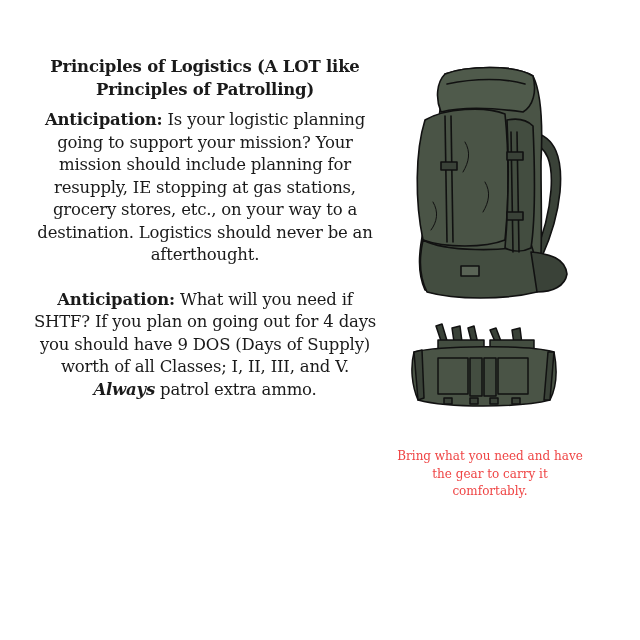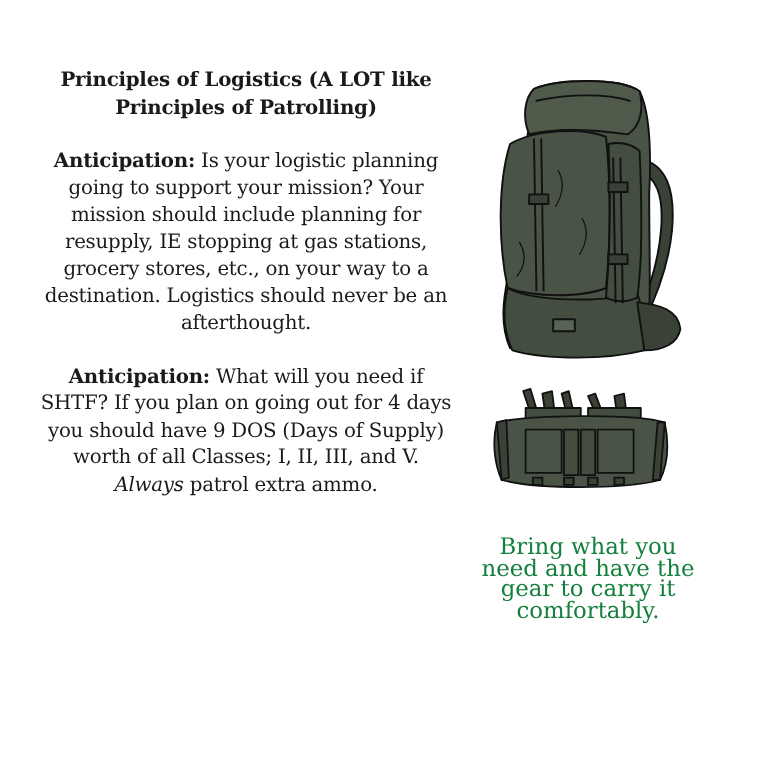--- a/index.html
+++ b/index.html
@@ -20,43 +20,43 @@
       left: 30px;
       top: 56px;
       width: 350px;
       text-align: center;
       font-size: 16.5px;
       line-height: 22.5px;
       letter-spacing: -0.2px;
     }
     .title {
       font-weight: bold;
-      margin: 0 0 22px 0;
+      margin: 0 0 8px 0;
       font-size: 16.5px;
       line-height: 22.5px;
     }
     .para {
       margin: 0 0 22px 0;
     }
     .para b {
       font-weight: bold;
     }
     .para i {
-      font-weight: normal;
+      font-weight: bold;
       font-style: italic;
     }
     .caption {
       position: absolute;
       left: 395px;
       top: 448px;
       width: 190px;
       text-align: center;
-      font-size: 19px;
+      font-size: 12px;
       line-height: 17.5px;
-      color: #15803d;
+      color: #ef4444;
     }
     .art {
       position: absolute;
     }
     .backpack {
       left: 405px;
       top: 62px;
       width: 170px;
       height: 240px;
     }

